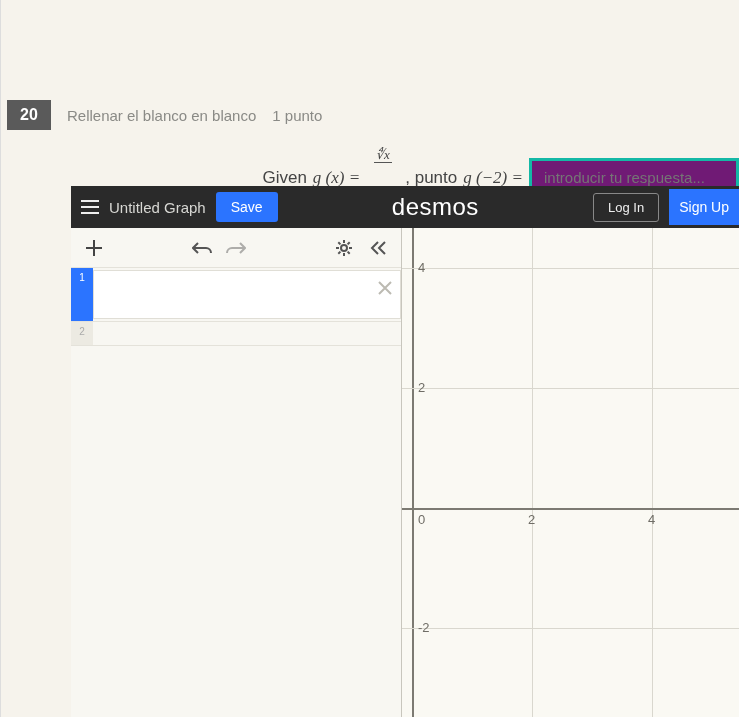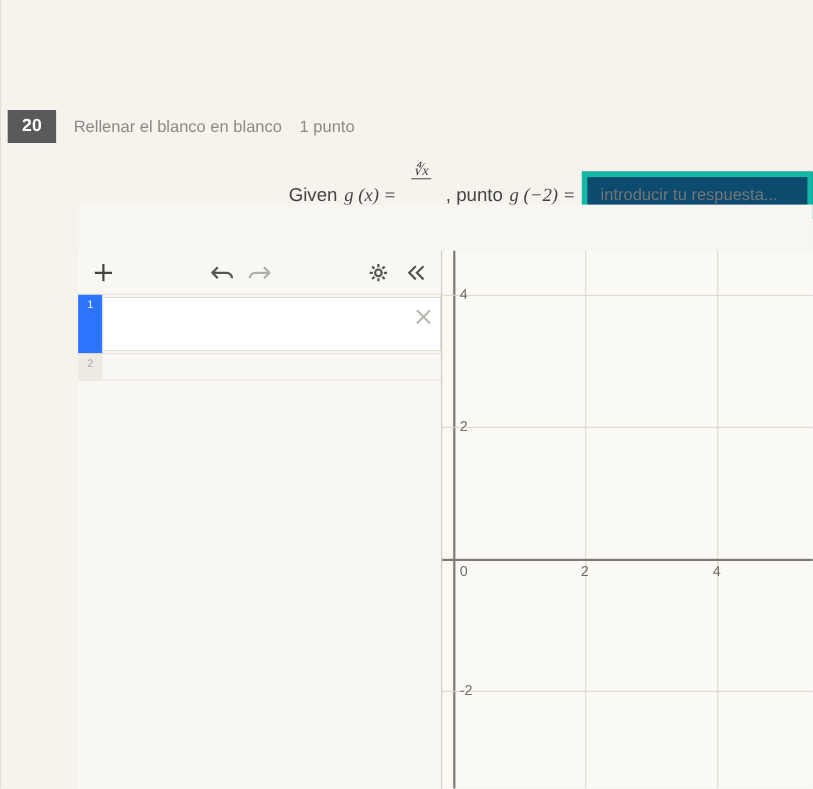--- a/index.html
+++ b/index.html
@@ -60,22 +60,22 @@
     flex-direction: column;
     align-items: center;
     font-size: 13px;
     vertical-align: middle;
     margin: 0 4px;
     line-height: 1.1;
   }
   .frac .num { border-bottom: 1px solid #555; padding: 0 2px; }
   .frac .den { padding: 0 2px; margin-top: 30px; }
   .answer-input {
-    border: 5px solid #14b8a6;
-    background: #0c4a6e;
+    border: 3px solid #14b8a6;
+    background: #701a75;
     color: #a9a9a3;
     font-size: 15px;
     padding: 8px 12px;
     width: 210px;
     font-style: normal;
   }
   .desmos-wrap {
     position: absolute;
     left: 70px;
     right: 0;
@@ -240,20 +240,34 @@
     <span class="frac math">
       <span class="num">∜x</span>
       <span class="den">x+7</span>
     </span>
     <span>, punto</span>
     <span class="math">g (−2) =</span>
     <input class="answer-input" type="text" placeholder="introducir tu respuesta..." style="">
   </div>
 
   <div class="desmos-wrap">
+    <div class="topbar">
+      <div class="hamburger">
+        <svg class="hamburger-svg" viewBox="0 0 18 14">
+          <rect width="18" height="2" fill="#eee"></rect>
+            <rect y="6" width="18" height="2" fill="#eee"></rect>
+            <rect y="12" width="18" height="2" fill="#eee"></rect>
+        </svg>
+      </div>
+      <div class="title">Untitled Graph</div>
+      <button class="btn-blue">Save</button>
+      <div class="logo">desmos</div>
+      <button class="btn-outline">Log In</button>
+      <button class="btn-signup">Sign Up</button>
+    </div>
 
     <div class="workspace">
       <div class="sidebar">
         <div class="sidebar-toolbar">
           <div class="tb-btn">
             <svg width="16" height="16" viewBox="0 0 16 16">
                 <path d="M7 0h2v16H7zM0 7h16v2H0z" fill="#444"></path>
               </svg>
           </div>
           <div class="tb-spacer"></div>

